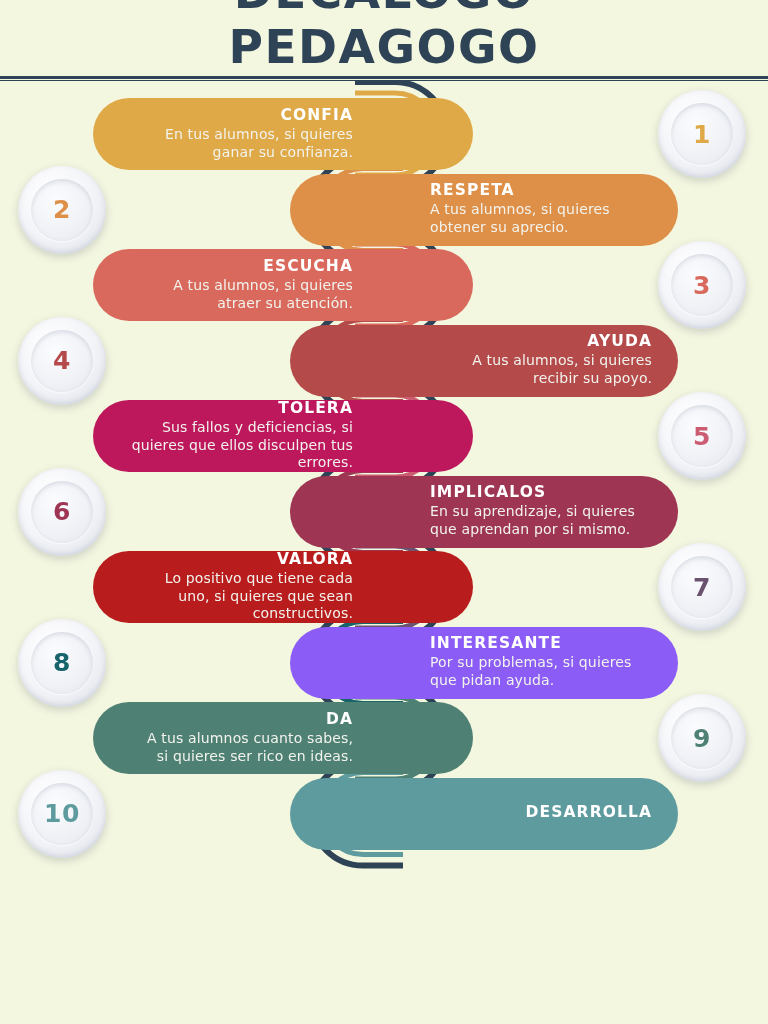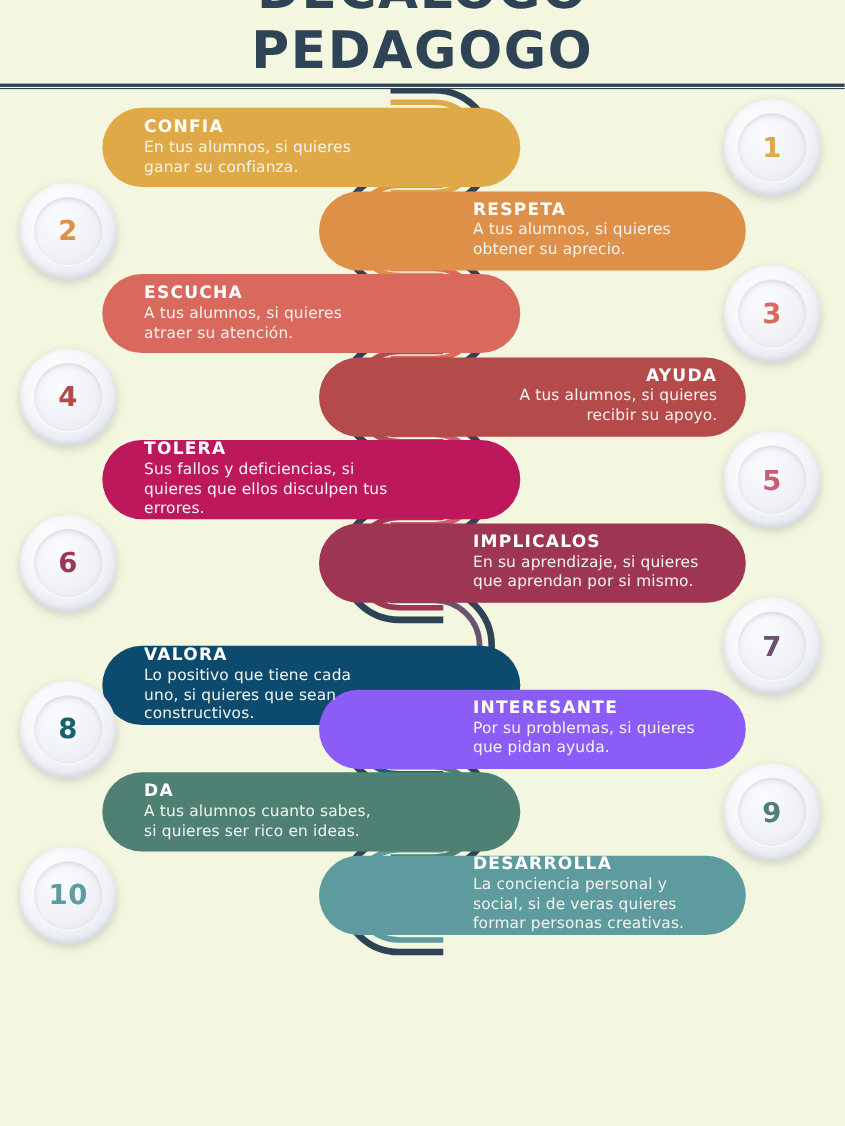--- a/index.html
+++ b/index.html
@@ -74,21 +74,21 @@
   }
   .pill {
     position: absolute;
     top: 0;
     height: 72px;
     border-radius: 36px;
     display: flex;
     align-items: center;
   }
   
-  .row.left  .pill { left: 93px;  width: 380px; padding-left: 38px; padding-right: 120px; }
+  .row.left  .pill { left: 93px;  width: 380px; padding-left: 38px; padding-right: 120px; text-align: right; }
   
   .row.right .pill { left: 290px; width: 388px; padding-left: 140px; padding-right: 26px; }
 
   .txt { position: relative; z-index: 1; }
   .heading {
     color: #FFFFFF;
     font-weight: 800;
     font-size: 15.5px;
     letter-spacing: 1.1px;
     line-height: 1.1;
@@ -231,21 +231,21 @@
         <div class="txt">
           <div class="heading">IMPLICALOS</div>
           <div class="body">En su aprendizaje, si quieres que aprendan por si mismo.</div>
         </div>
       </div>
       <div class="badge">
         <div class="badge-num" style="color: rgb(158, 53, 82);">6</div>
       </div>
     </div>
     <div class="row left" style="top: 551px; left: 0px; width: 768px;">
-      <div class="pill" style="background: #0c4a6e; margin-top: 36px;">
+      <div class="pill" style="background: #b91c1c;">
         <div class="txt">
           <div class="heading">VALORA</div>
           <div class="body">Lo positivo que tiene cada uno, si quieres que sean constructivos.</div>
         </div>
       </div>
       <div class="badge">
         <div class="badge-num" style="color: rgb(107, 83, 112);">7</div>
       </div>
     </div>
     <div class="row right" style="top: 626.5px; left: 0px; width: 768px;">
@@ -267,20 +267,19 @@
         </div>
       </div>
       <div class="badge">
         <div class="badge-num" style="color: rgb(78, 128, 115);">9</div>
       </div>
     </div>
     <div class="row right" style="top: 777.5px; left: 0px; width: 768px;">
       <div class="pill" style="background: rgb(94, 155, 158); justify-content: flex-end;">
         <div class="txt">
           <div class="heading">DESARROLLA</div>
-          <div class="body">La conciencia personal y social, si de veras quieres formar personas creativas.</div>
         </div>
       </div>
       <div class="badge">
         <div class="badge-num" style="color: rgb(94, 155, 158);">10</div>
       </div>
     </div>
   </div>
 
 </body></html>

